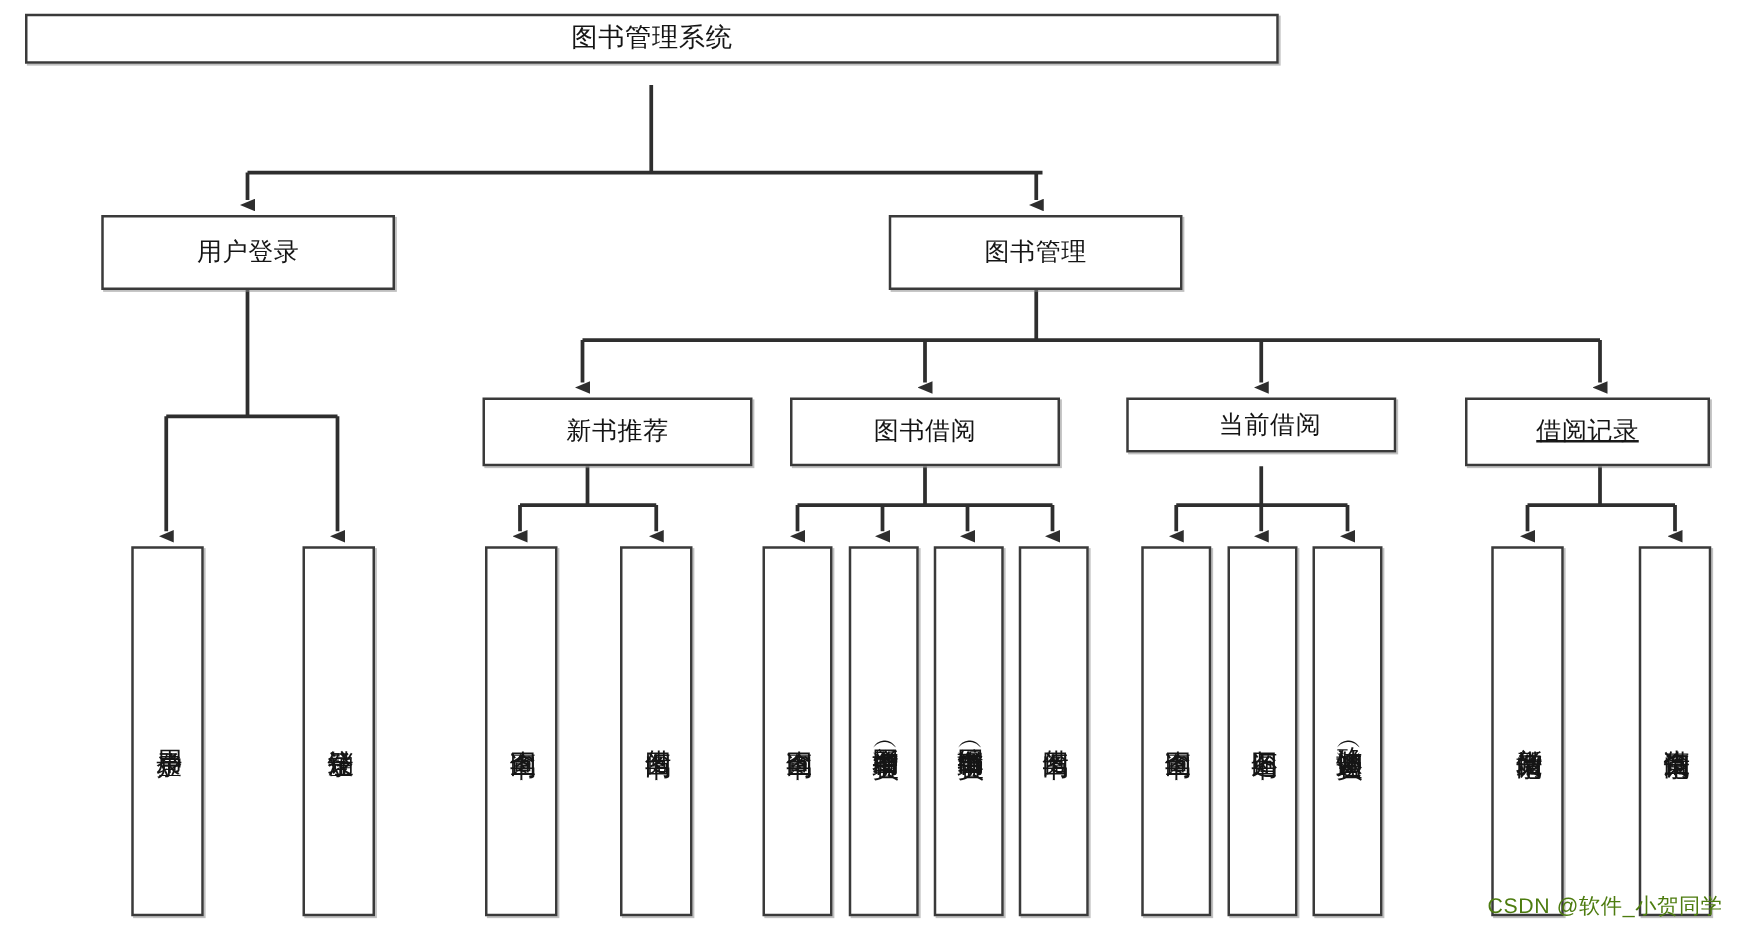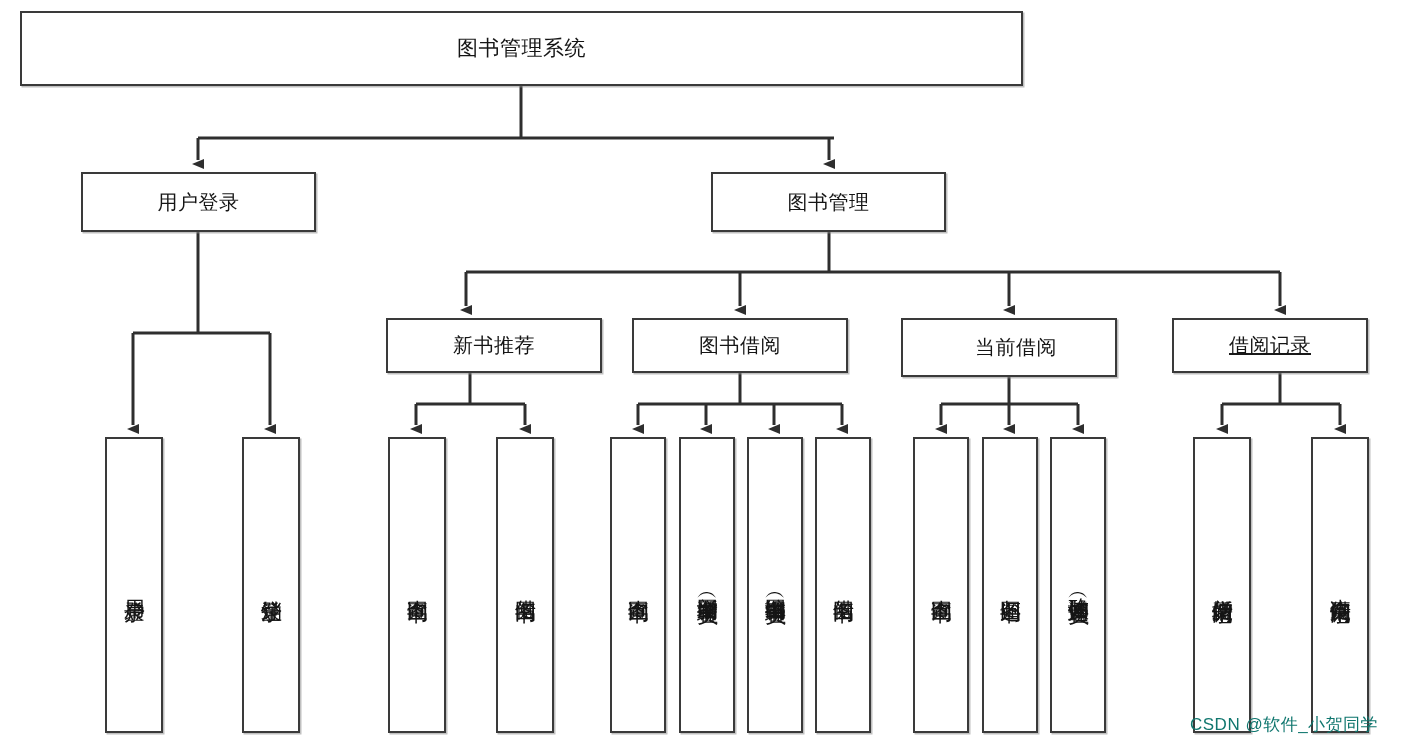--- a/index.html
+++ b/index.html
@@ -57,21 +57,21 @@
     letter-spacing: 1px;
     white-space: normal;
     max-height: 272px;
     text-align: center;
   }
   .watermark {
     position: absolute;
     left: 1190px;
     top: 713px;
     font-size: 17px;
-    color: #0f766e;
+    color: #4d7c0f;
     letter-spacing: 0.5px;
     z-index: 3;
     white-space: nowrap;
   }
 </style>
 </head>
 <body>
 
 <div id="canvas">
 
@@ -118,38 +118,38 @@
       <path d="M1009,404 L1009,425" marker-end="url(#arrow)"></path>
       <path d="M1078,404 L1078,425" marker-end="url(#arrow)"></path>
 
       <path d="M1280,373 L1280,404"></path>
       <path d="M1222,404 L1340,404"></path>
       <path d="M1222,404 L1222,425" marker-end="url(#arrow)"></path>
       <path d="M1340,404 L1340,425" marker-end="url(#arrow)"></path>
     </g>
   </svg>
 
-  <div class="node root" style="left:20px; top:11px; width:1003px; height:75px;">
+  <div class="node root" style="left:20px; top:11px; width:1003px; height:40px;">
     <span class="label">图书管理系统</span>
   </div>
 
   <div class="node" style="left:81px; top:172px; width:235px; height:60px;">
     <span class="label">用户登录</span>
   </div>
   <div class="node" style="left:711px; top:172px; width:235px; height:60px;justify-content:center;">
     <span class="label">图书管理</span>
   </div>
 
   <div class="node" style="left:362px; top:318px; width:216px; height:55px;margin-left:24px;">
     <span class="label">新书推荐</span>
   </div>
   <div class="node" style="left:632px; top:318px; width:216px; height:55px;">
     <span class="label">图书借阅</span>
   </div>
-  <div class="node" style="left:901px; top:318px; width:216px; height:59px;padding-left:14px;">
+  <div class="node" style="left:901px; top:318px; width:216px; height:44px;padding-left:14px;">
     <span class="label">当前借阅</span>
   </div>
   <div class="node" style="left:1172px; top:318px; width:196px; height:55px;text-decoration:underline;">
     <span class="label">借阅记录</span>
   </div>
 
   <div class="node leaf" style="left:105px; top:437px; width:58px; height:296px;">
     <span class="label">用户登录</span>
   </div>
   <div class="node leaf" style="left:242px; top:437px; width:58px; height:296px;">

